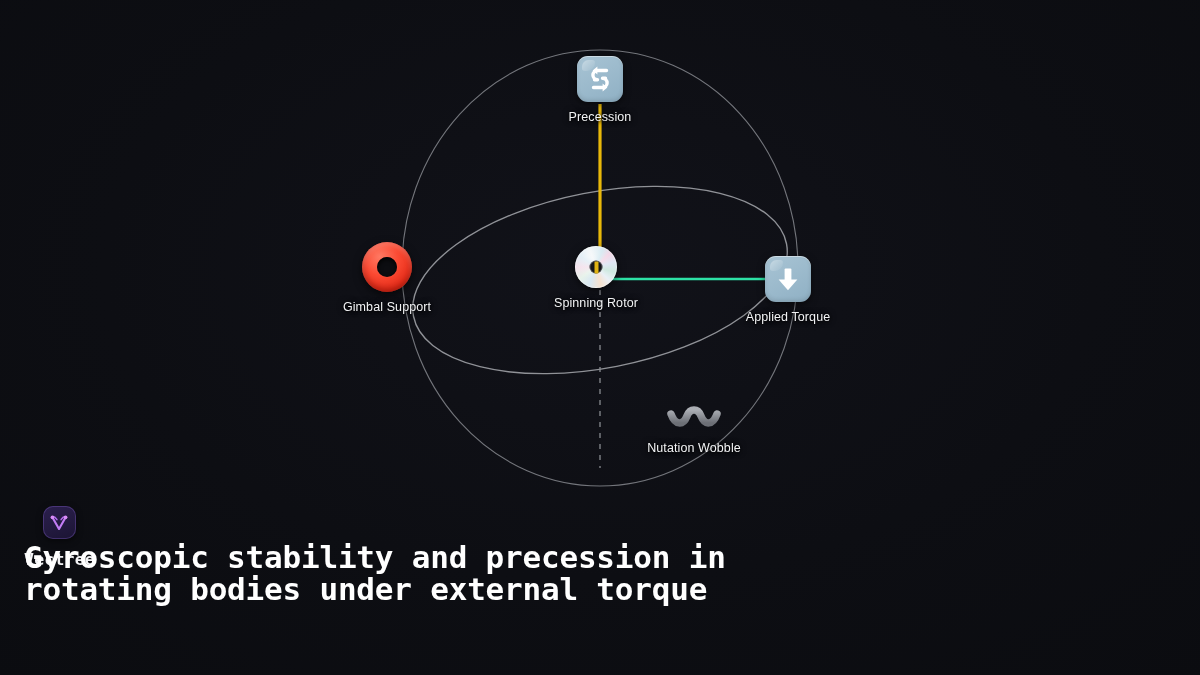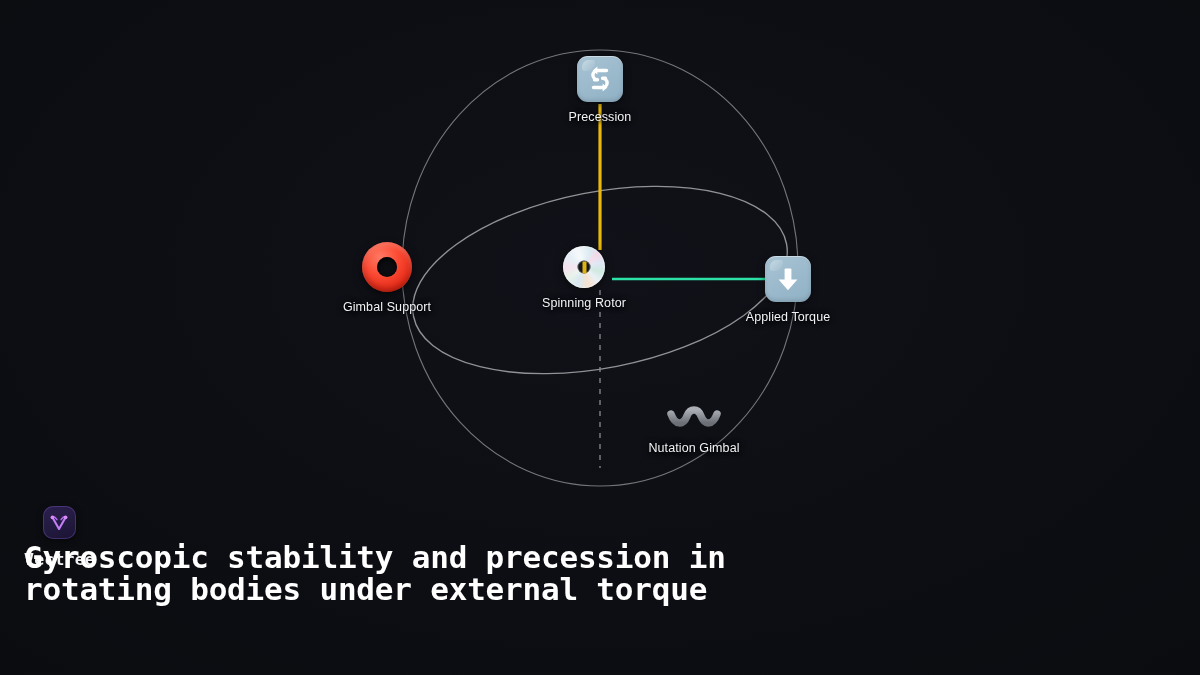--- a/index.html
+++ b/index.html
@@ -255,21 +255,21 @@
 
     <div class="node" style="left:387px; top:267px;">
       <div class="glyph-wrap">
         <div class="torus">
           <div class="hole"></div>
         </div>
         <span class="node-label">Gimbal Support</span>
       </div>
     </div>
 
-    <div class="node" style="left:584px; top:267px;">
+    <div class="node" style="left:596px; top:267px;">
       <div class="glyph-wrap">
         <div class="disc">
           <div class="spindle"></div>
         </div>
         <span class="node-label">Spinning Rotor</span>
       </div>
     </div>
 
     <div class="node" style="left:788px; top:279px;">
       <div class="glyph-wrap">
@@ -287,21 +287,21 @@
       <div class="glyph-wrap">
         <svg class="wobble" viewBox="0 0 56 30">
           <defs>
             <linearGradient id="wobgrad" x1="0" y1="0" x2="0" y2="1">
               <stop offset="0%" stop-color="#b9bcc2"></stop>
               <stop offset="100%" stop-color="#74777e"></stop>
             </linearGradient>
           </defs>
           <path d="M5 11 C9 22, 17 23, 21 13 C24 5, 32 5, 35 13 C39 23, 47 22, 51 11" fill="none" stroke="url(#wobgrad)" stroke-width="7.5" stroke-linecap="round" stroke-linejoin="round" opacity="0.92"></path>
         </svg>
-        <span class="node-label">Nutation Gimbal</span>
+        <span class="node-label">Nutation Wobble</span>
       </div>
     </div>
 
   </div>
 
   <div id="footer">
 
     <div id="brand">
       <div class="mark">
         <svg width="22" height="22" viewBox="0 0 22 22" aria-hidden="true">

